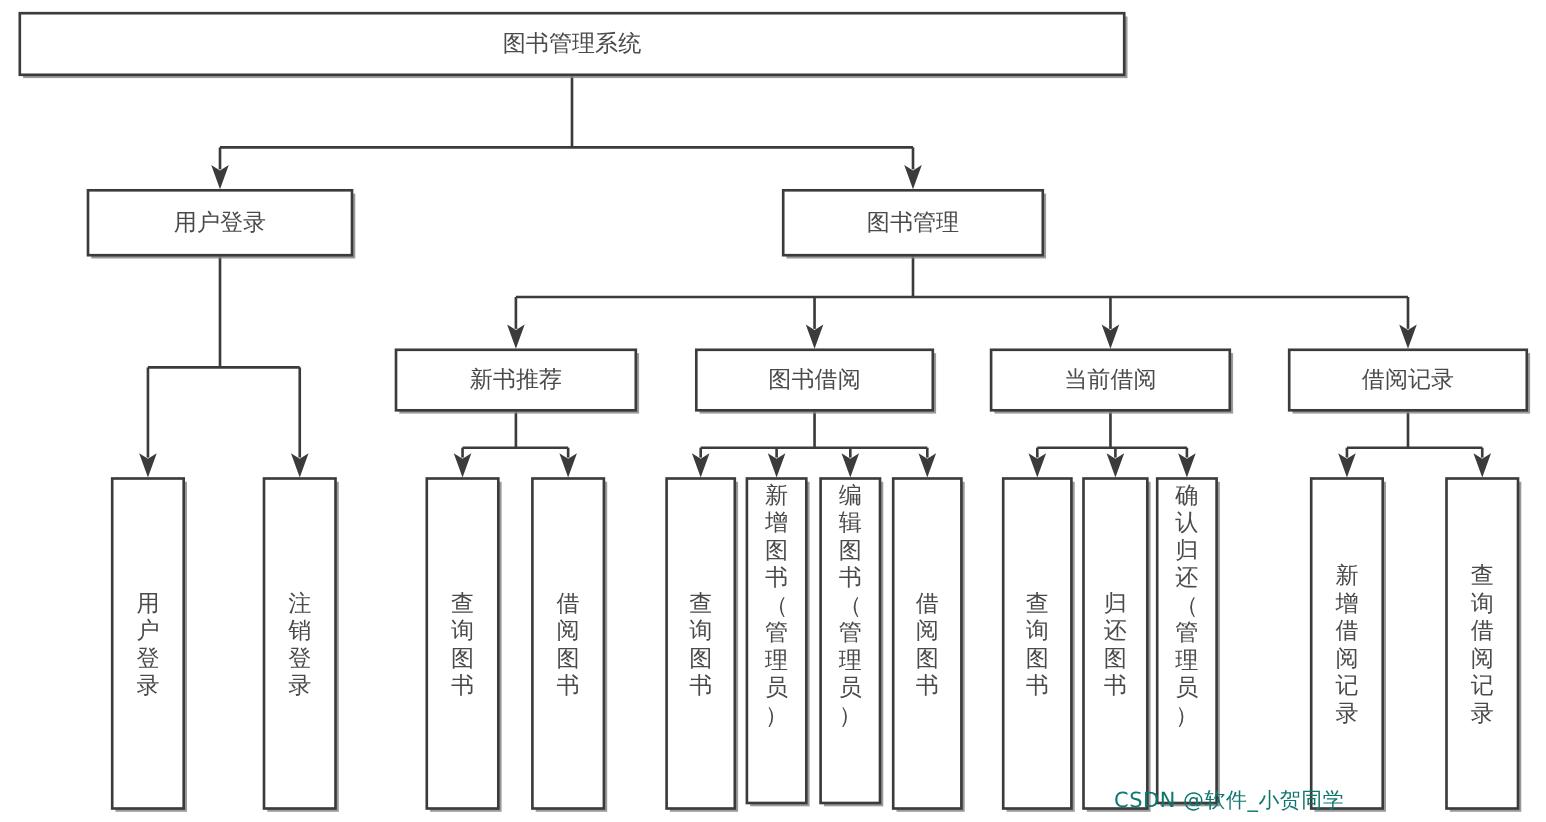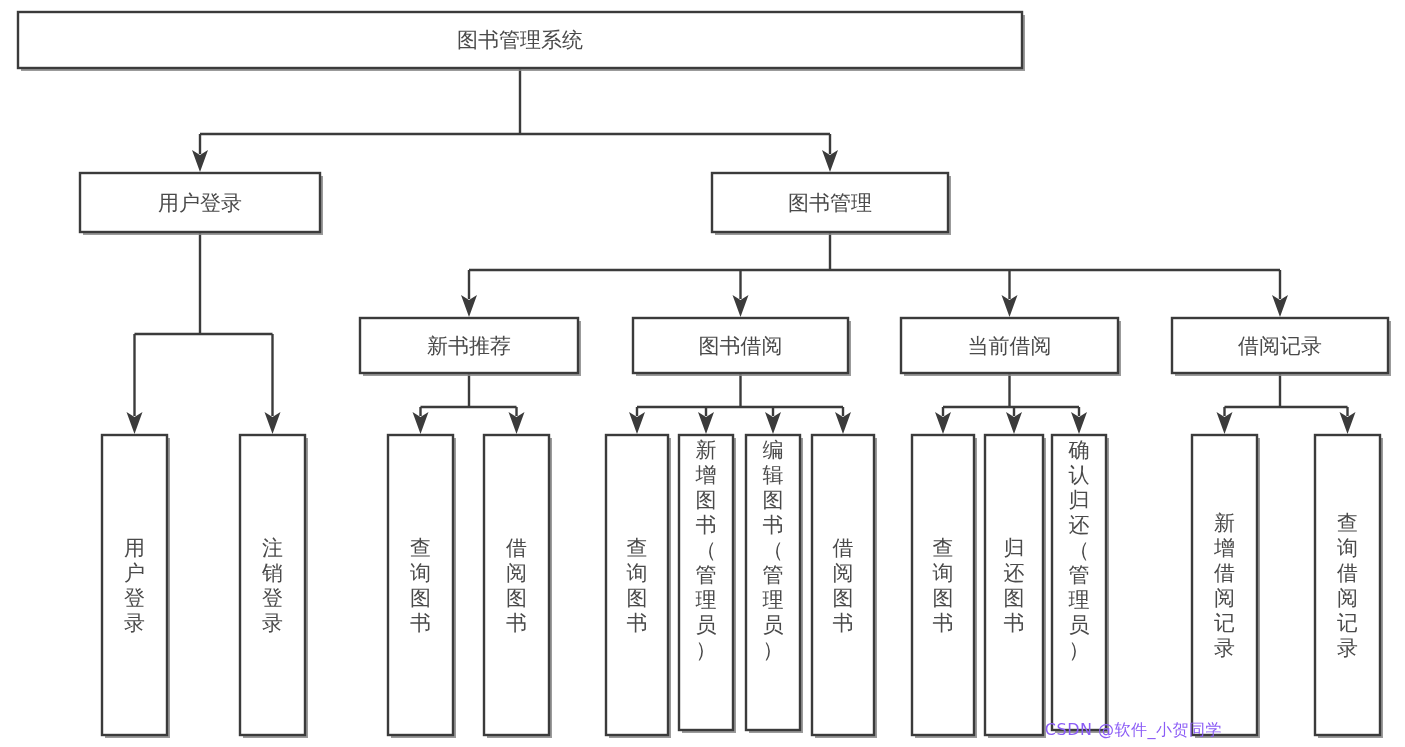--- a/index.html
+++ b/index.html
@@ -56,22 +56,22 @@
   .node-label-v {
     fill: #4a4a4a;
     font-family: "DejaVu Sans", "Liberation Sans", sans-serif;
     font-size: 21px;
     text-anchor: middle;
   }
   .watermark {
     position: absolute;
     right: 12px;
     bottom: 6px;
-    color: #8b5cf6;
-    font-size: 16px;
+    color: #0f766e;
+    font-size: 19px;
     font-family: "DejaVu Sans", "Liberation Sans", sans-serif;
     letter-spacing: 0.5px;
     white-space: nowrap;
     pointer-events: none;
   }
 </style>
 </head>
 <body>
 
 <div id="diagram-root">

